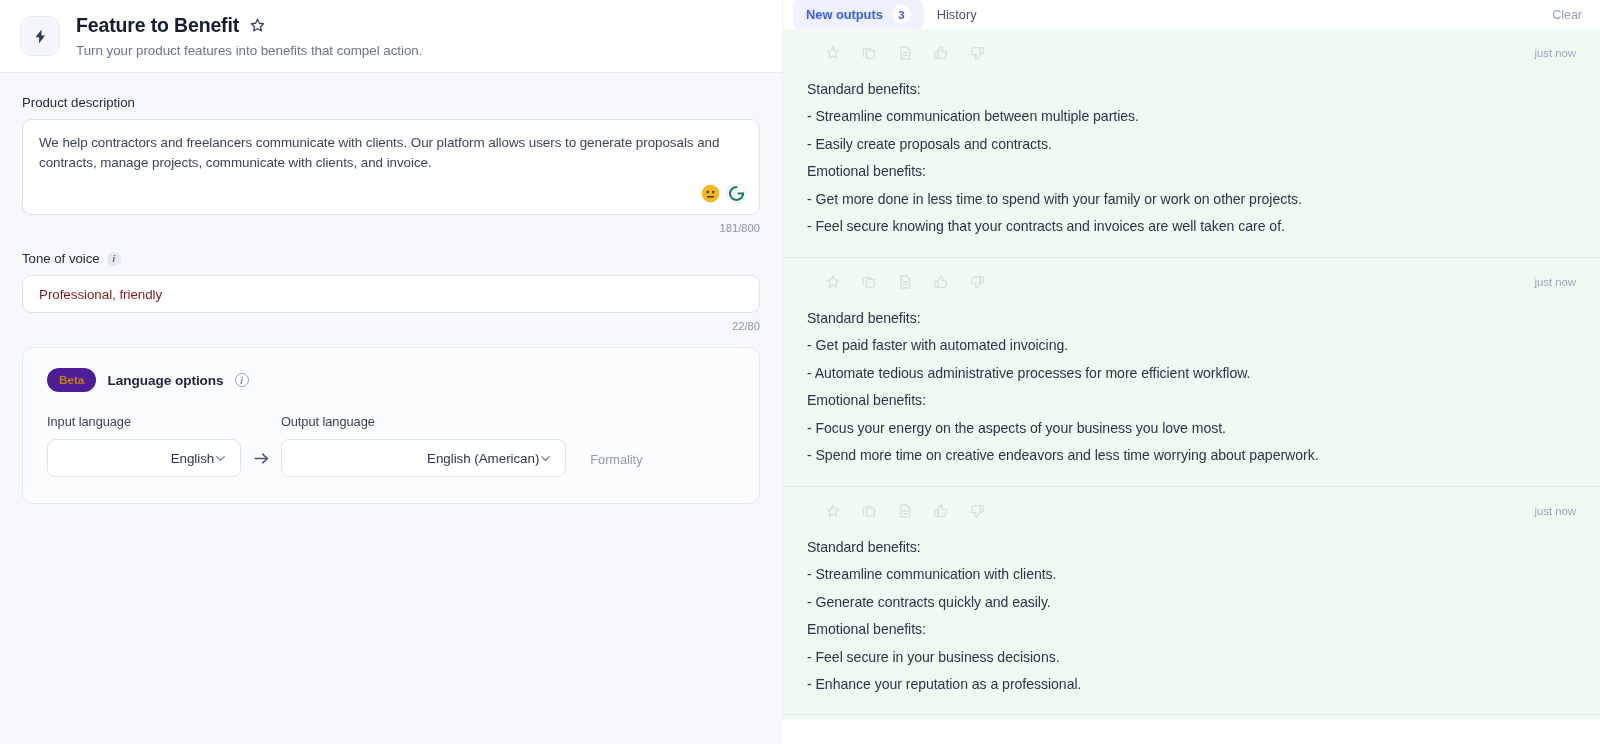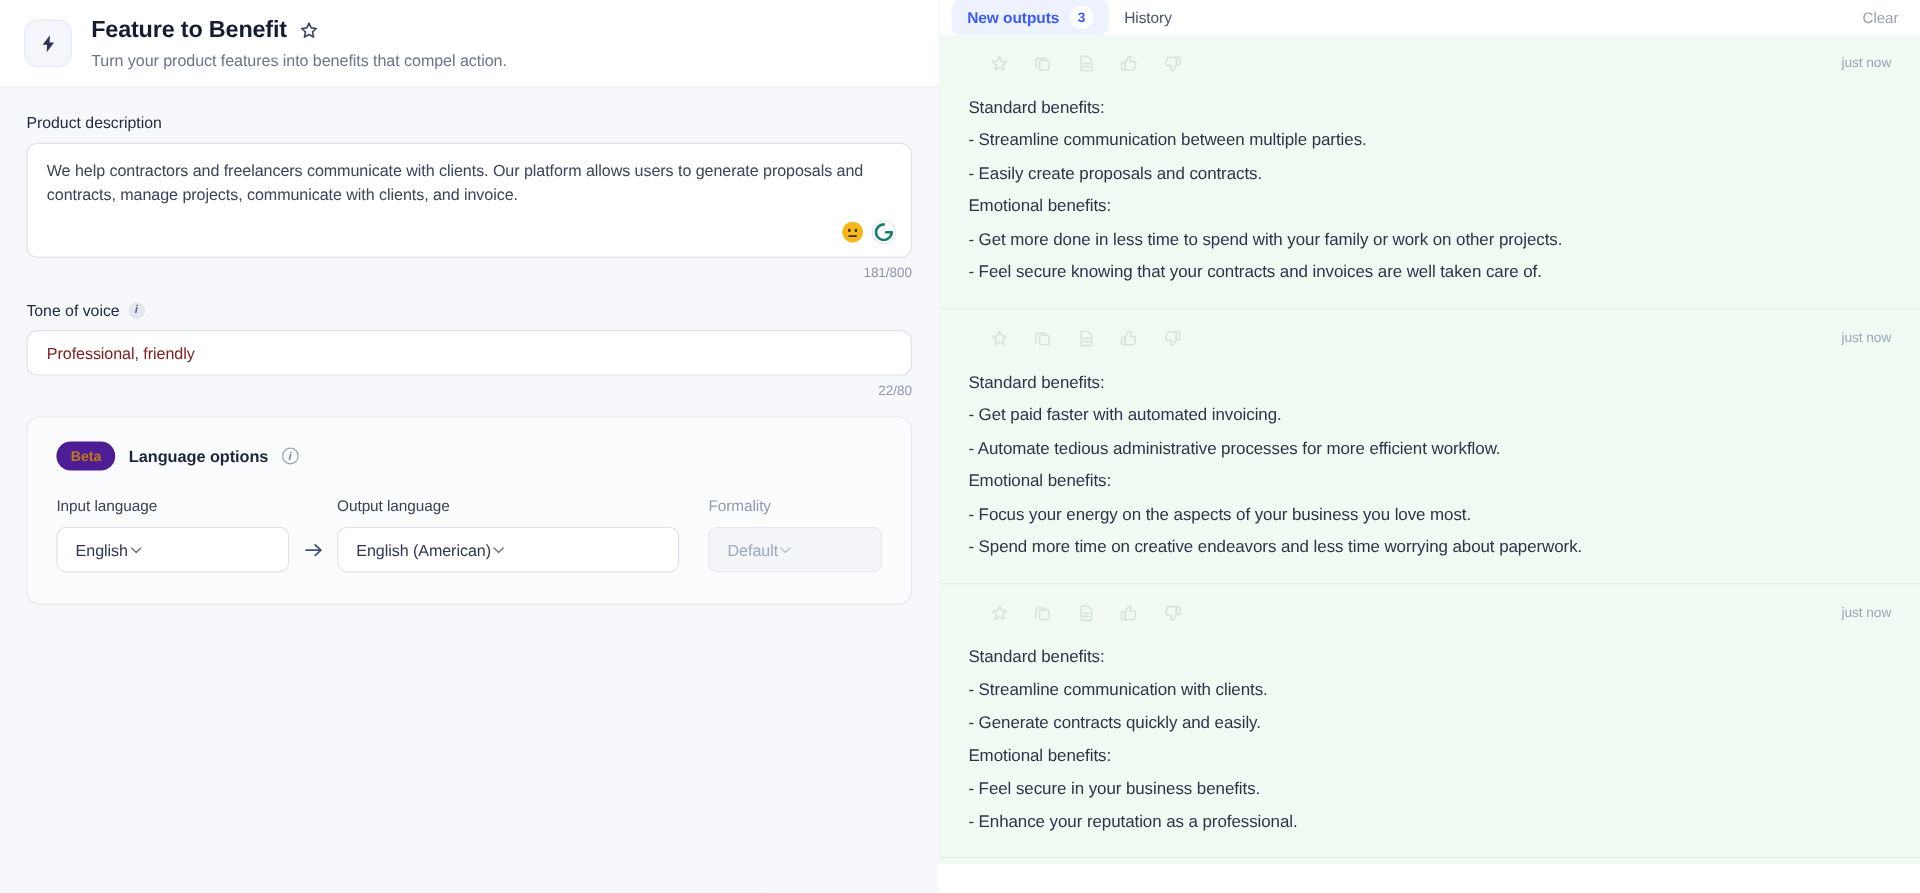--- a/index.html
+++ b/index.html
@@ -99,21 +99,21 @@
     display: inline-flex; align-items: center; justify-content: center;
     cursor: pointer;
   }
   .lang-row { display: flex; align-items: flex-end; gap: 0; margin-top: 22px; }
   .sel-group { display: flex; flex-direction: column; }
   .sel-label { font-size: 12.8px; color: #3a4256; margin-bottom: 10px; letter-spacing: -0.05px; }
   .sel-label.muted { color: #9199ad; }
   .sel-box {
     background: #fff; border: 1px solid #dfe3ec; border-radius: 8px;
     height: 38px; padding: 0 13px 0 15px;
-    display: flex; align-items: center; justify-content: flex-start;
+    display: flex; align-items: center; justify-content: flex-end;
     cursor: pointer;
   }
   .sel-box.disabled { background: #f4f5f9; border-color: #e6e9f1; cursor: default; }
   .sel-val { font-size: 13.4px; color: #2f3850; letter-spacing: -0.05px; }
   .sel-box.disabled .sel-val { color: #a0a8bb; }
   .chev { width: 13px; height: 13px; color: #7b melhor; }
   .arrow-between {
     width: 40px; display: flex; align-items: center; justify-content: center;
     height: 38px; color: #46507a;
   }
@@ -246,26 +246,20 @@
             <div class="sel-box">
               <span class="sel-val">English (American)</span>
               <svg class="chev" viewBox="0 0 24 24" fill="none">
                   <path d="M5 8.5l7 7 7-7" stroke="#6d7789" stroke-width="2.2" stroke-linecap="round" stroke-linejoin="round"></path>
                 </svg>
             </div>
           </div>
 
           <div class="sel-group" style="width:146px; margin-left:24px">
             <div class="sel-label muted">Formality</div>
-            <div class="sel-box disabled">
-              <span class="sel-val">Default</span>
-              <svg class="chev" viewBox="0 0 24 24" fill="none">
-                  <path d="M5 8.5l7 7 7-7" stroke="#b6bdcc" stroke-width="2.2" stroke-linecap="round" stroke-linejoin="round"></path>
-                </svg>
-            </div>
           </div>
 
         </div>
       </div>
 
     </div>
   </div>
 
   <div class="right-pane">
     <div class="out-header">
@@ -373,20 +367,20 @@
                 <rect x="17" y="4" width="4.5" height="9.5" rx="1.2"></rect>
               </svg>
           </div>
           <div class="timestamp">just now</div>
         </div>
         <div class="out-body">
           <div class="out-line">Standard benefits:</div>
           <div class="out-line">- Streamline communication with clients.</div>
           <div class="out-line">- Generate contracts quickly and easily.</div>
           <div class="out-line">Emotional benefits:</div>
-          <div class="out-line">- Feel secure in your business benefits.</div>
+          <div class="out-line">- Feel secure in your business decisions.</div>
           <div class="out-line">- Enhance your reputation as a professional.</div>
         </div>
       </div>
     </div>
   </div>
 
 </div>
 
 </body></html>

